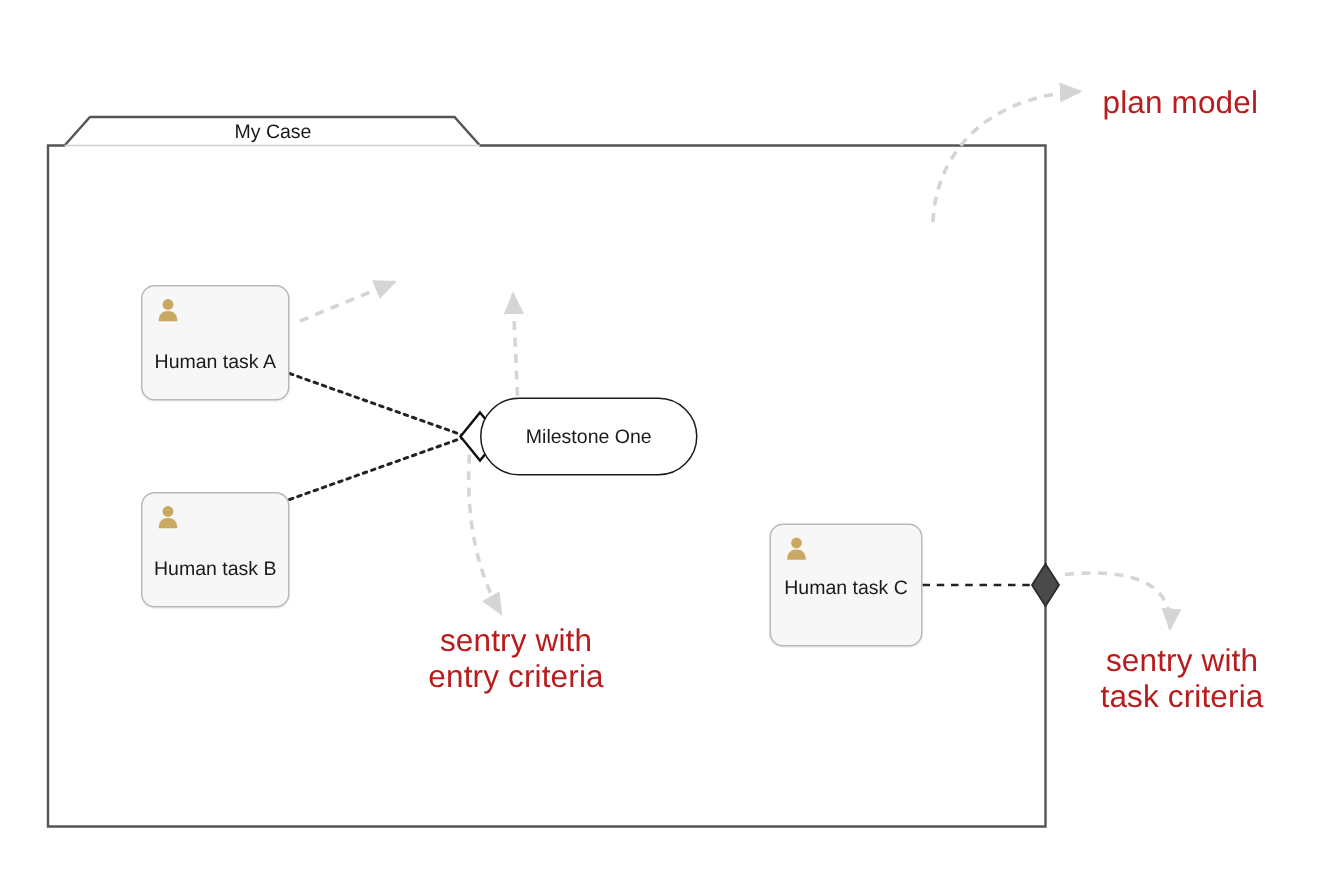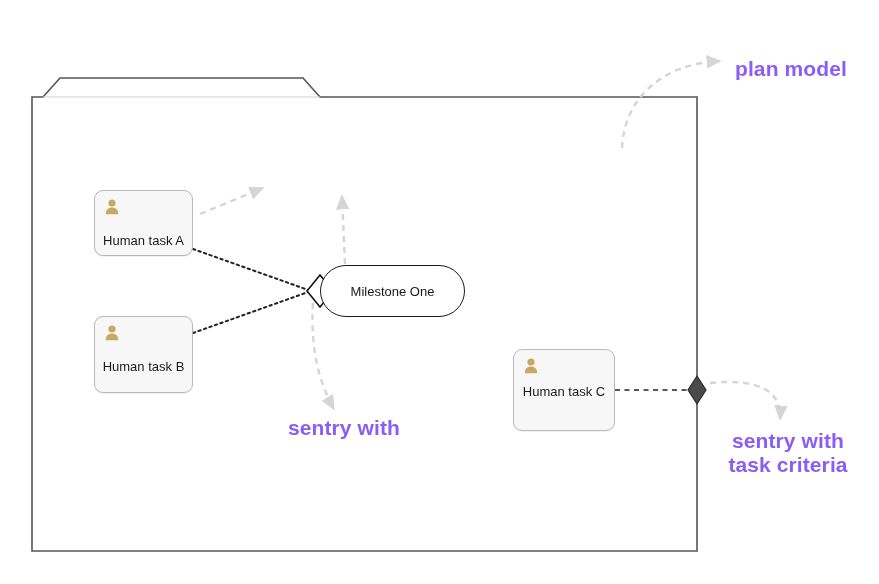--- a/index.html
+++ b/index.html
@@ -84,22 +84,22 @@
     text-align: center;
     font-size: 13px;
     color: #1a1a1a;
     white-space: nowrap;
   }
 
   
   .annotation {
     position: absolute;
     font-size: 21px;
-    font-weight: bold;
-    color: #8b5cf6;
+    font-weight: normal;
+    color: #b91c1c;
     white-space: nowrap;
     letter-spacing: 0.1px;
   }
   .annotation.center {
     text-align: center;
   }
   .annotation .line2 {
     display: block;
   }
 </style>
@@ -158,30 +158,31 @@
 
     <g>
       <path d="M 313 303 C 310 350, 320 385, 334 409" fill="none" stroke="#d5d5d5" stroke-width="2.4" stroke-dasharray="6 5" marker-end="url(#ah-generic)"></path>
     </g>
 
     <g>
       <path d="M 710 383 C 760 378, 782 392, 780 419" fill="none" stroke="#d5d5d5" stroke-width="2.4" stroke-dasharray="6 5" marker-end="url(#ah-generic)"></path>
     </g>
   </svg>
 
-
-  <div class="node task" style="left:94px; top:190px; width:99px; height:66px;">
+  <div class="case-title">My Case</div>
+
+  <div class="node task" style="left:94px; top:190px; width:99px; height:77px;">
     <svg class="task-icon" viewBox="0 0 18 18">
       <circle cx="9" cy="5" r="3.6" fill="#c9a961"></circle>
       <path d="M 2.8 16.2 C 2.8 11.4, 5.4 9.4, 9 9.4 C 12.6 9.4, 15.2 11.4, 15.2 16.2 Z" fill="#c9a961"></path>
     </svg>
     <div class="task-label" style="top:42px;">Human task A</div>
   </div>
 
-  <div class="node task" style="left:94px; top:316px; width:99px; height:77px;">
+  <div class="node task" style="left:94px; top:328px; width:99px; height:77px;">
     <svg class="task-icon" viewBox="0 0 18 18">
       <circle cx="9" cy="5" r="3.6" fill="#c9a961"></circle>
       <path d="M 2.8 16.2 C 2.8 11.4, 5.4 9.4, 9 9.4 C 12.6 9.4, 15.2 11.4, 15.2 16.2 Z" fill="#c9a961"></path>
     </svg>
     <div class="task-label" style="top:42px;">Human task B</div>
   </div>
 
   <div class="node task" style="left:513px; top:349px; width:102px; height:82px;">
     <svg class="task-icon" viewBox="0 0 18 18">
       <circle cx="9" cy="5" r="3.6" fill="#c9a961"></circle>
@@ -192,20 +193,21 @@
 
   <div class="node milestone" style="left:320px; top:265px; width:145px; height:52px;">
     <div class="milestone-label">Milestone One</div>
   </div>
 
   <div class="annotation" style="left:735px; top:57px;">plan model</div>
 
 
   <div class="annotation center" style="left:256px; top:416px; width:176px;">
     <span>sentry with</span>
+    <span class="line2">entry criteria</span>
   </div>
 
   <div class="annotation center" style="left:700px; top:429px; width:176px;">
     <span>sentry with</span>
     <span class="line2">task criteria</span>
   </div>
 
 </div>
 
 </body></html>

